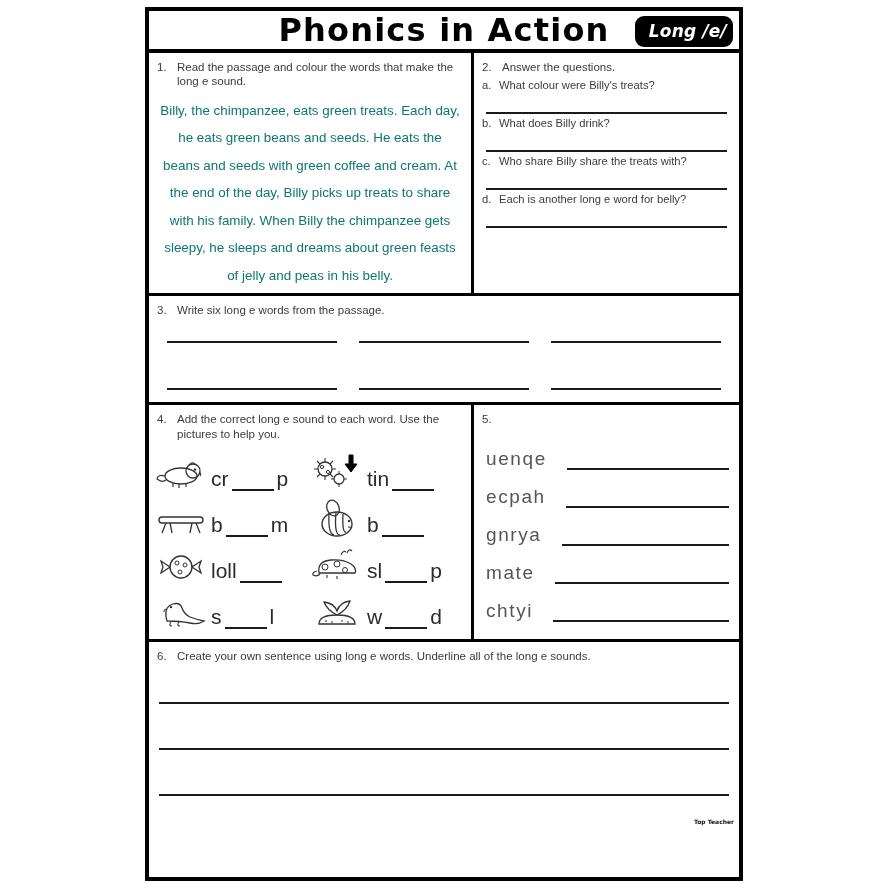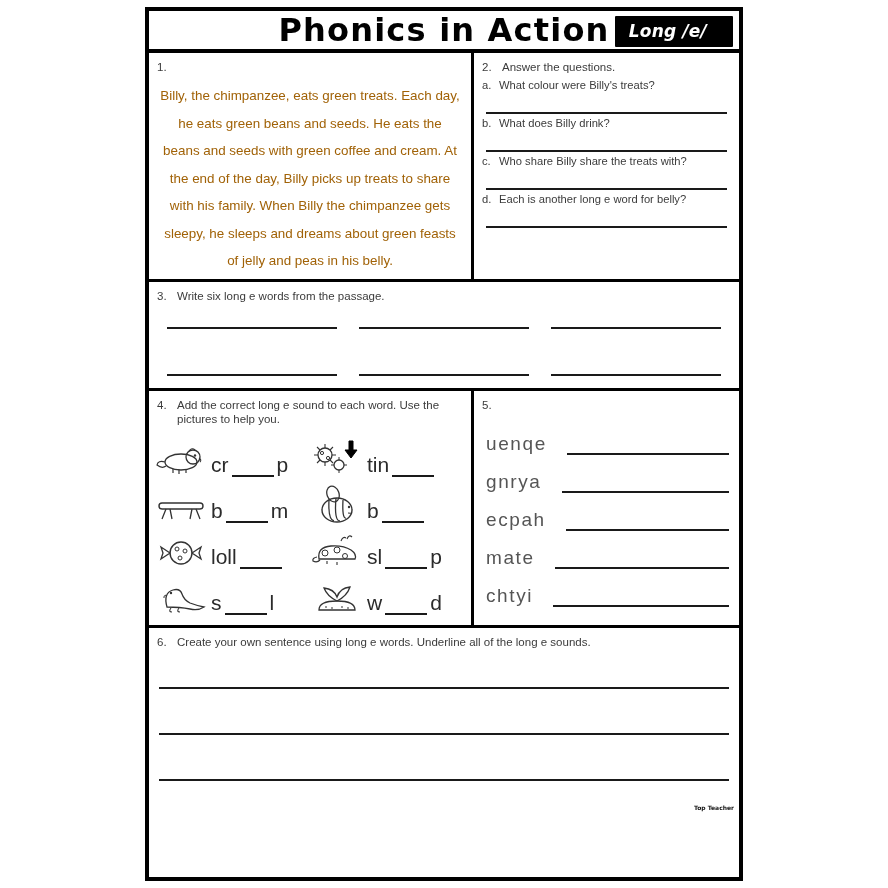--- a/index.html
+++ b/index.html
@@ -39,22 +39,22 @@
     letter-spacing: 1.2px;
     color: #000;
     font-family: "DejaVu Sans", sans-serif;
   }
   .badge {
     position: absolute;
     right: 6px;
     top: 5px;
     background: #000;
     color: #fff;
-    border-radius: 1px;
-    padding: 5px 26px 6px 14px;
+    border-radius: 9px;
+    padding: 5px 6px 6px 14px;
     font-size: 17px;
     font-weight: bold;
     font-style: italic;
     letter-spacing: .2px;
     font-family: "DejaVu Sans", sans-serif;
   }
 
   
   .row2 { display: flex; }
   .cellL { width: 325px; box-sizing: border-box; border-right: 3px solid #000; }
@@ -70,21 +70,21 @@
   }
   .qnum { width: 20px; flex-shrink: 0; }
   .qtext { flex: 1; }
 
   
   .passage {
     padding: 6px 10px 4px 10px;
     text-align: center;
     font-size: 13.4px;
     line-height: 2.05;
-    color: #a16207;
+    color: #0f766e;
   }
 
   
   .qitem { padding: 0 8px; }
   .qline {
     display: flex;
     font-size: 11.2px;
     color: #3b3b3b;
     padding-top: 3px;
   }
@@ -181,20 +181,21 @@
   <div class="header">
     <div class="title">Phonics in Action</div>
     <div class="badge">Long /e/</div>
   </div>
 
   <div class="row2 band">
 
     <div class="cellL">
       <div class="qhead">
         <span class="qnum">1.</span>
+        <span class="qtext">Read the passage and colour the words that make the long e sound.</span>
       </div>
       <div class="passage">Billy, the chimpanzee, eats green treats. Each day, he eats green beans and seeds. He eats the beans and seeds with green coffee and cream. At the end of the day, Billy picks up treats to share with his family. When Billy the chimpanzee gets sleepy, he sleeps and dreams about green feasts of jelly and peas in his belly.</div>
     </div>
 
     <div class="cellR">
       <div class="qhead">
         <span class="qnum">2.</span>
         <span class="qtext">Answer the questions.</span>
       </div>
 
@@ -413,25 +414,25 @@
     <div class="cellR">
       <div class="qhead">
         <span class="qnum">5.</span>
       </div>
       <div class="jumble">
         <div class="jrow">
           <span class="jword">uenqe</span>
           <span class="jline"></span>
         </div>
         <div class="jrow">
+          <span class="jword">ecpah</span>
+          <span class="jline"></span>
+        </div>
+        <div class="jrow">
           <span class="jword">gnrya</span>
-          <span class="jline"></span>
-        </div>
-        <div class="jrow">
-          <span class="jword">ecpah</span>
           <span class="jline"></span>
         </div>
         <div class="jrow">
           <span class="jword">mate</span>
           <span class="jline"></span>
         </div>
         <div class="jrow">
           <span class="jword">chtyi</span>
           <span class="jline"></span>
         </div>

